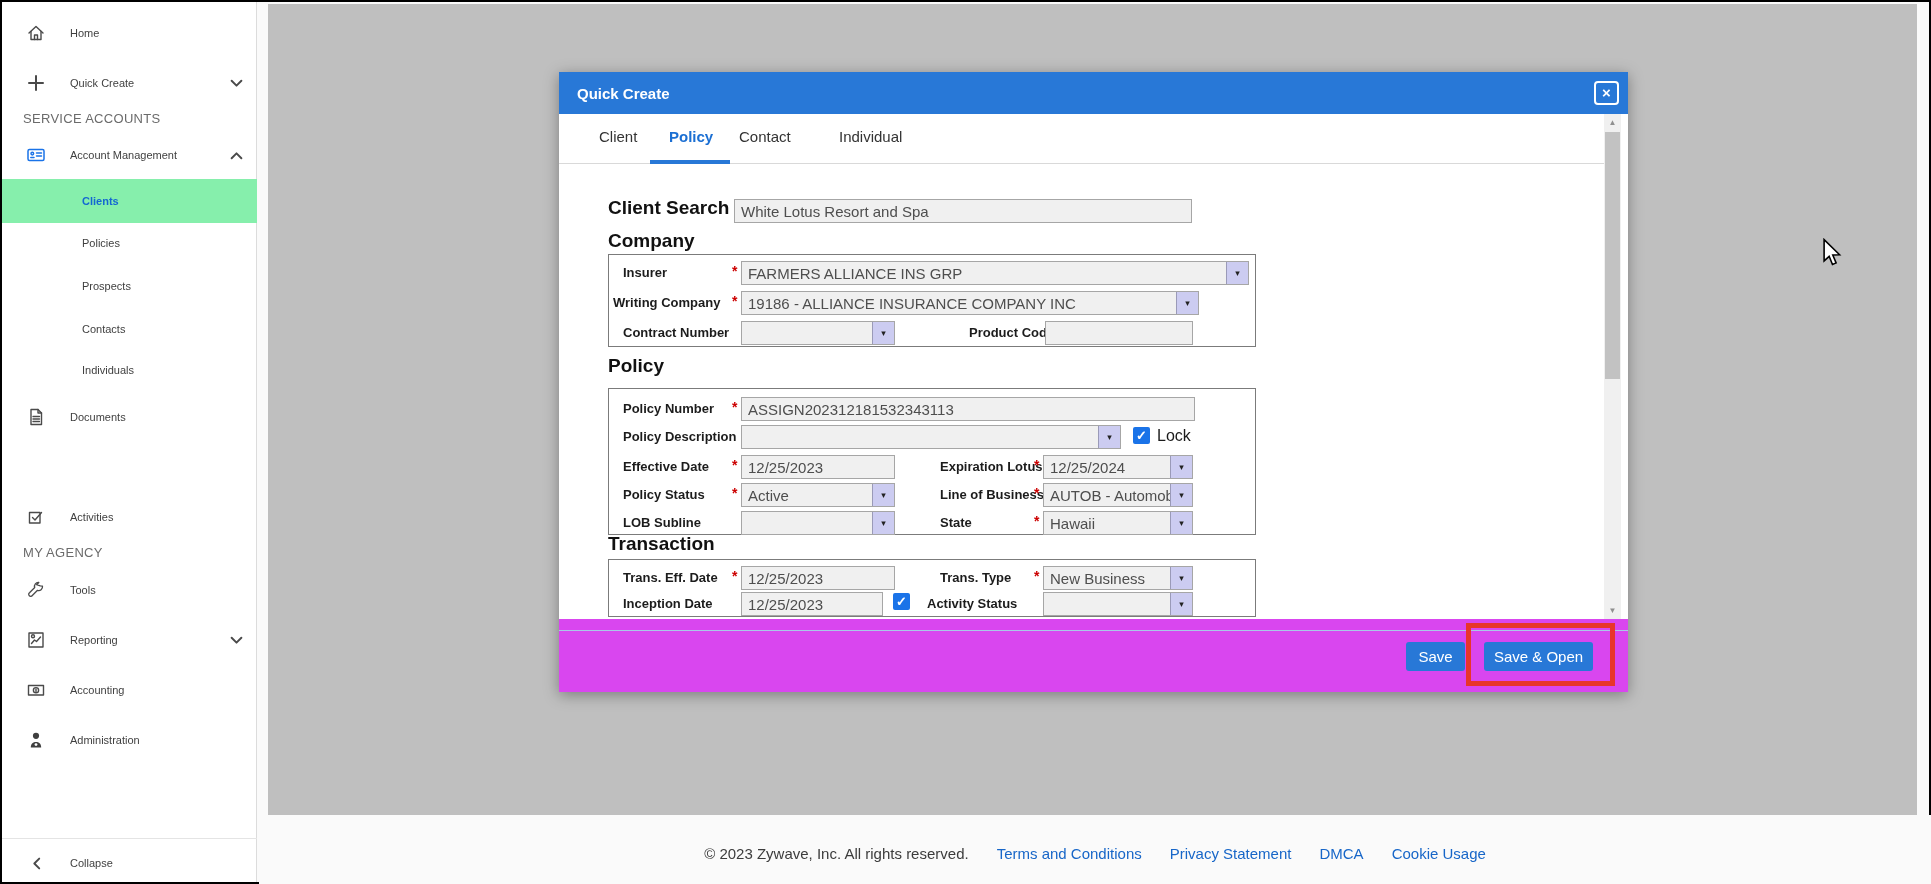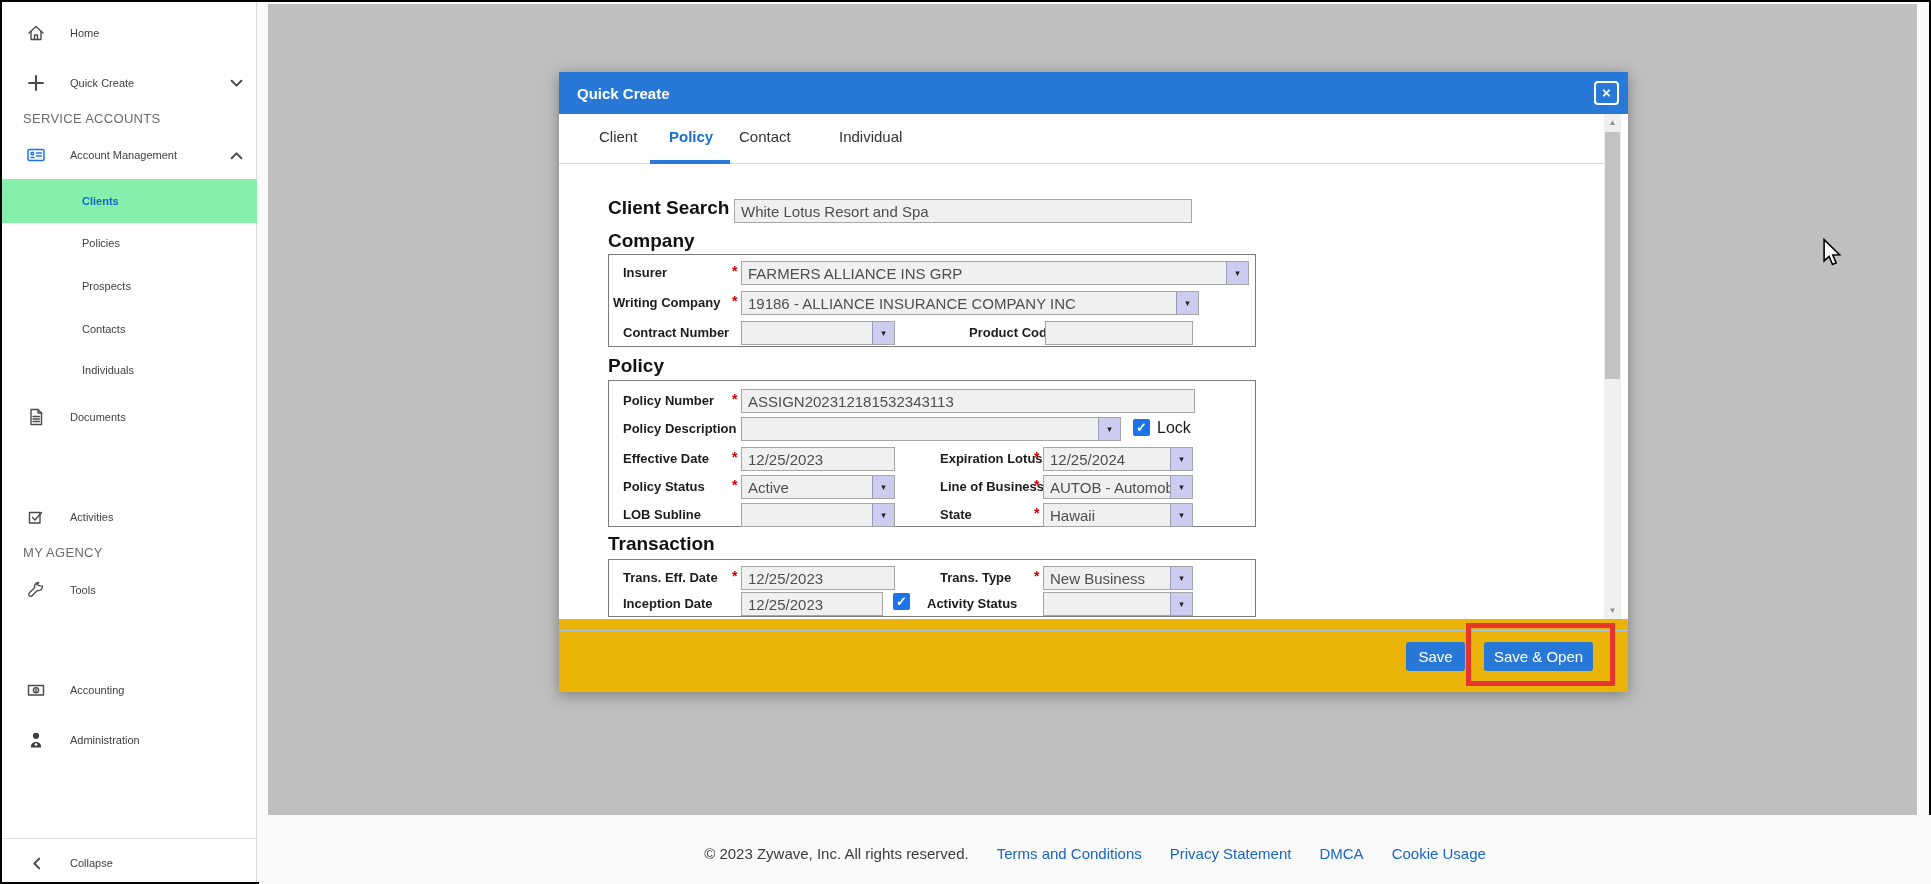--- a/index.html
+++ b/index.html
@@ -52,21 +52,21 @@
   .dd .dd-btn { position:absolute; right:0; top:0; bottom:0; width:22px; background:#ccccf1; border-left:1px solid #9a9ab8; display:flex; align-items:center; justify-content:center; font-size:9px; color:#222; }
   .req { position:absolute; color:#cc0000; font-weight:700; font-size:14px; }
   .cb { position:absolute; width:17px; height:17px; background:#1a73e8; border-radius:2px; color:#fff; font-size:13px; font-weight:700; display:flex; align-items:center; justify-content:center; cursor:pointer; }
   .cb-label { position:absolute; font-size:16px; color:#1b1b1b; }
 
   
   #modal-scrollbar { position:absolute; left:1045px; top:42px; width:17px; height:505px; background:#f0f0f0; }
   .sb-arrow { position:absolute; left:0; width:17px; height:17px; display:flex; align-items:center; justify-content:center; font-size:8px; color:#8f8f8f; cursor:pointer; }
   #modal-thumb { position:absolute; left:1px; top:18px; width:15px; height:247px; background:#c2c2c2; cursor:pointer; }
 
-  #modal-footer { position:absolute; left:0; top:547px; width:1069px; height:73px; background:#eab308; }
+  #modal-footer { position:absolute; left:0; top:547px; width:1069px; height:73px; background:#d946ef; }
   #footer-sep { position:absolute; left:0; top:11px; width:1069px; height:1px; background:#a9c7e7; }
   .btn { position:absolute; top:23px; height:29px; background:#2878d7; color:#fff; font-size:15px; border:none; border-radius:3px; cursor:pointer; font-family:"Liberation Sans", sans-serif; }
   #btn-save { left:847px; width:59px; }
   #btn-save-open { left:925px; width:109px; }
   #annotation-box { position:absolute; left:907px; top:4px; width:149px; height:63px; border:5px solid #e8352b; z-index:5; }
 
   #cursor { position:absolute; left:1820px; top:236px; z-index:9; }
 </style>
 </head>
 <body>
@@ -165,20 +165,35 @@
 
     <div class="sb-row" style="top:566px">
       <span class="sb-ico">
         <svg class="ic" width="20" height="20" viewBox="0 0 20 20" style="stroke-width:1.3">
             <path d="M16.5 6.2 a3.8 3.8 0 0 1 -5 4.1 L6.3 15.5 a2 2 0 1 1 -2.8 -2.8 L8.7 7.5 a3.8 3.8 0 0 1 4.1 -5 L10.6 4.7 l3.7 1.1 2.2 0.4 Z"></path>
           </svg>
       </span>
       <span class="sb-label">Tools</span>
     </div>
 
+    <div class="sb-row" style="top:616px">
+      <span class="sb-ico">
+        <svg class="ic" width="20" height="20" viewBox="0 0 20 20">
+            <rect x="3" y="3" width="14" height="14"></rect>
+            <path d="M5.5 13.5 l3 -3.5 2 1.5 4 -4.5"></path>
+            <circle cx="7" cy="6.3" r="1.5"></circle>
+          </svg>
+      </span>
+      <span class="sb-label">Reporting</span>
+      <span class="sb-chev">
+        <svg class="ic" width="13" height="9" viewBox="0 0 12 8" style="stroke-width:1.8">
+            <path d="M1.5 1.5 L6 6 L10.5 1.5"></path>
+          </svg>
+      </span>
+    </div>
 
     <div class="sb-row" style="top:666px">
       <span class="sb-ico">
         <svg class="ic" width="20" height="20" viewBox="0 0 20 20">
             <rect x="2.5" y="5.5" width="15" height="9.5"></rect>
             <circle cx="10" cy="10.2" r="2.6"></circle>
             <path d="M10 8.9 V11.5"></path>
           </svg>
       </span>
       <span class="sb-label">Accounting</span>
@@ -256,21 +271,21 @@
         <span class="gbox-label" style="left:14px; top:70px">Contract Number</span>
         <div class="dd" style="left:132px; top:66px; width:154px">
           <span class="dd-val"></span>
           <span class="dd-btn">▾</span>
         </div>
         <span class="gbox-label" style="left:360px; top:70px">Product Code</span>
         <input class="fld" style="left: 436px; top: 66px; width: 148px;" readonly="" value="">
       </div>
 
       <div class="sec-title" style="left:17px; top:191px">Policy</div>
-      <div class="gbox" style="top:216px; height:147px">
+      <div class="gbox" style="top:224px; height:147px">
         <span class="gbox-label" style="left:14px; top:12px">Policy Number</span>
         <span class="req" style="left:123px; top:10px">*</span>
         <input class="fld" style="left: 132px; top: 8px; width: 454px;" readonly="" value="ASSIGN202312181532343113">
 
         <span class="gbox-label" style="left:14px; top:40px">Policy Description</span>
         <div class="dd" style="left:132px; top:36px; width:380px">
           <span class="dd-val"></span>
           <span class="dd-btn">▾</span>
         </div>
         <span class="cb" style="left:524px; top:38px">✓</span>

